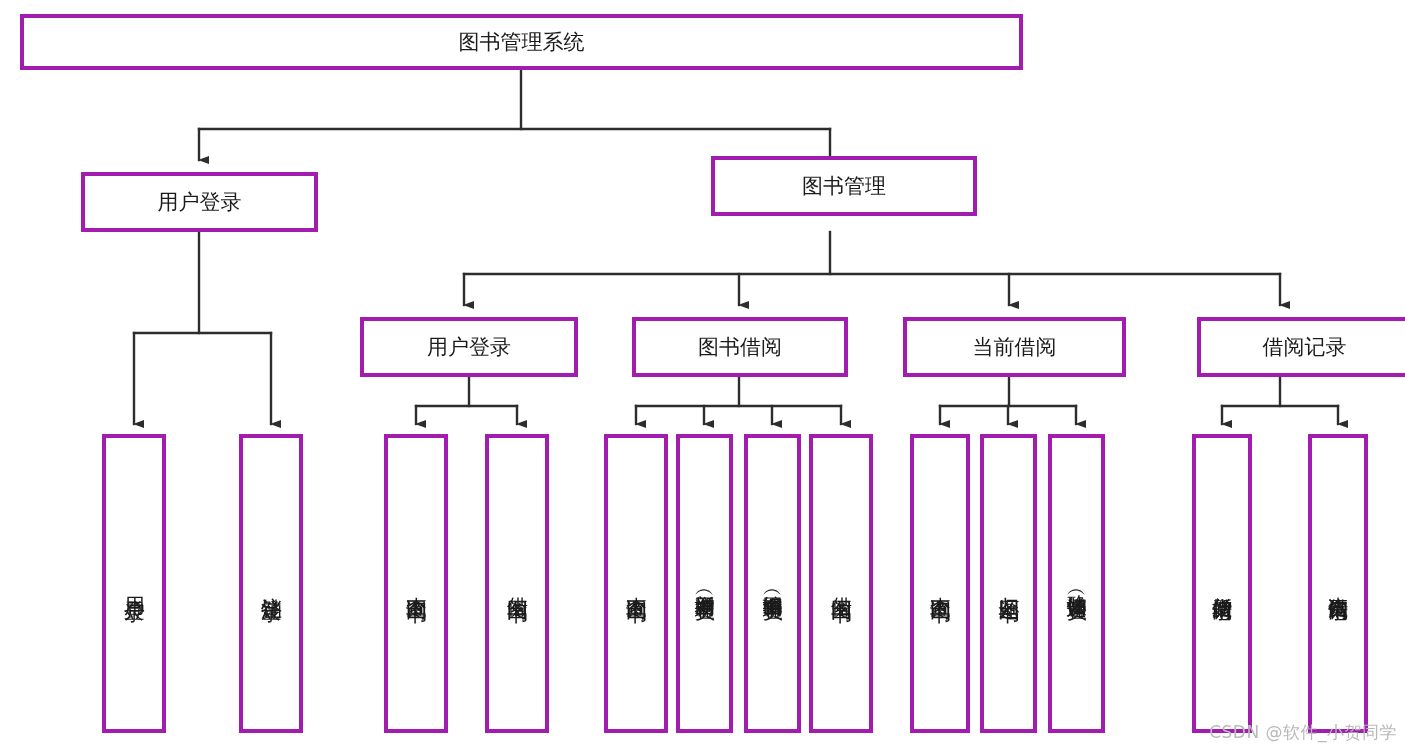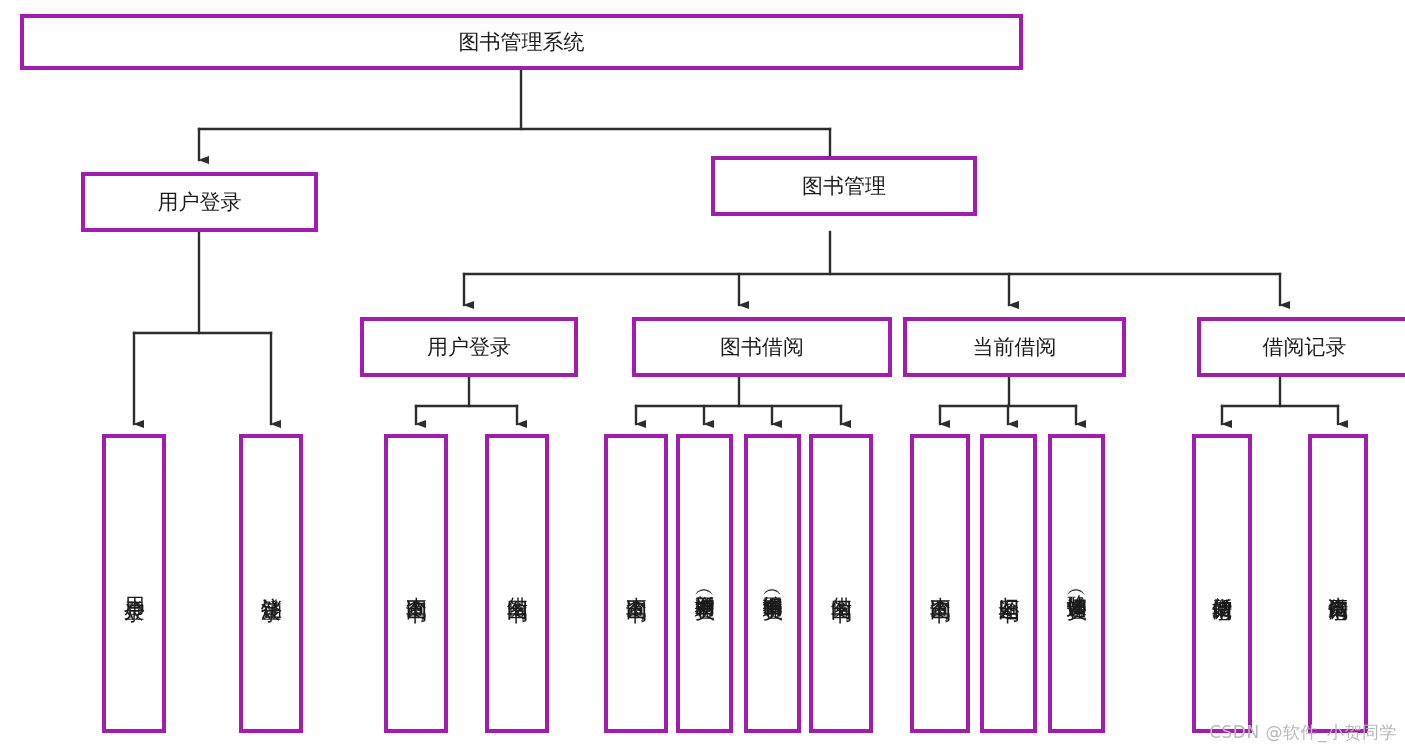--- a/index.html
+++ b/index.html
@@ -132,21 +132,21 @@
   </div>
 
   <div class="node horizontal" style="left:711px; top:156px; width:266px; height:60px;">
     <span class="label">图书管理</span>
   </div>
 
   <div class="node horizontal" style="left:360px; top:317px; width:218px; height:60px;">
     <span class="label">用户登录</span>
   </div>
 
-  <div class="node horizontal" style="left:632px; top:317px; width:260px; height:60px;">
+  <div class="node horizontal" style="left:632px; top:317px; width:216px; height:60px;">
     <span class="label">图书借阅</span>
   </div>
 
   <div class="node horizontal" style="left:903px; top:317px; width:223px; height:60px;">
     <span class="label">当前借阅</span>
   </div>
 
   <div class="node horizontal" style="left:1173px; top:317px; width:215px; height:60px;margin-left:24px;">
     <span class="label">借阅记录</span>
   </div>

